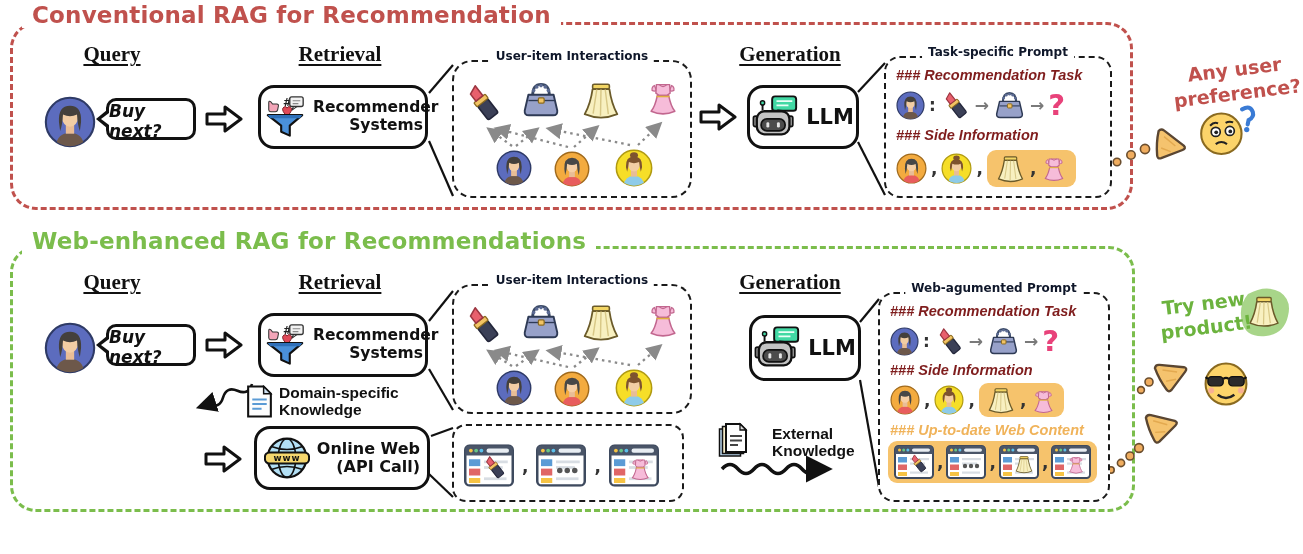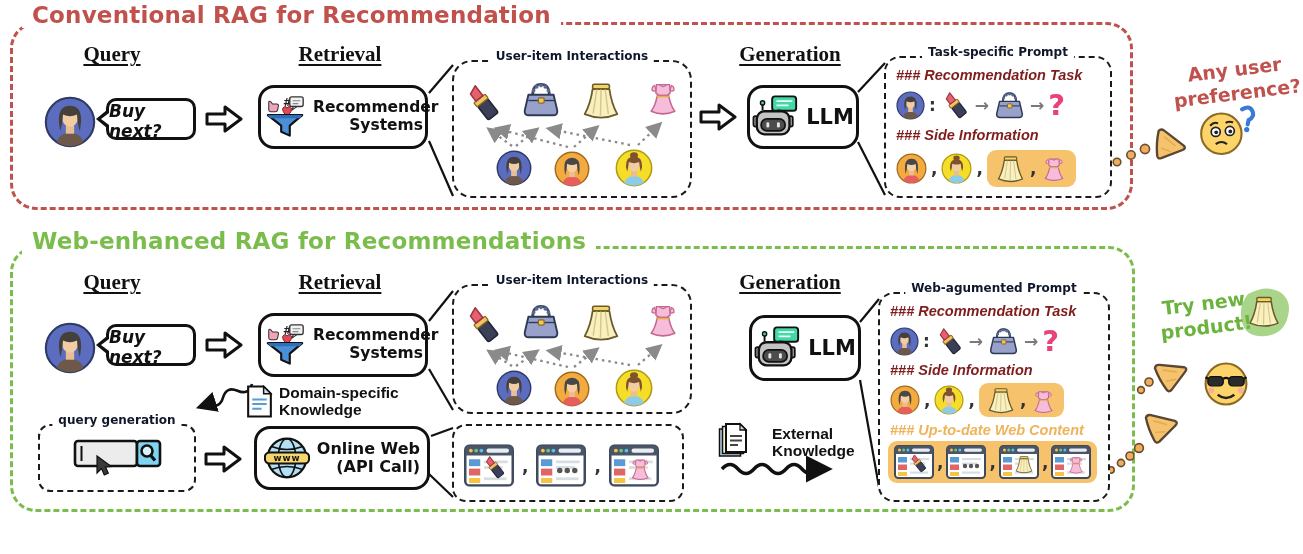--- a/index.html
+++ b/index.html
@@ -404,26 +404,20 @@
 <div class="abs" style="left:246px;top:384px;z-index:2;display:flex;align-items:center;gap:6px">
   <svg width="27" height="33" viewBox="0 0 26 32">
         <use href="#doc"></use>
       </svg>
   <div class="know-label">
     <div>Domain-specific</div>
     <div>Knowledge</div>
   </div>
 </div>
 
-<div class="dashed-box" style="left:38px;top:424px;width:158px;height:68px;border-radius:12px">
-  <div class="box-title">query generation</div>
-  <svg class="abs" style="left:30px;top:10px" width="96" height="46" viewBox="0 0 96 46">
-        <use href="#searchbar"></use>
-      </svg>
-</div>
 
 <svg class="abs" style="left:204px;top:444px;z-index:2" width="38" height="30" viewBox="0 0 38 30">
       <path d="M2,10 h18 V3 L36,15 L20,27 V20 H2 Z" fill="#fff" stroke="#111" stroke-width="3" stroke-linejoin="round"></path>
     </svg>
 
 <div class="solid-box" style="left:254px;top:426px;width:176px;height:64px">
   <svg width="46" height="46" viewBox="0 0 50 50">
         <use href="#globe"></use>
       </svg>
   <div class="rec-label" style="width:104px;font-size:16px">

